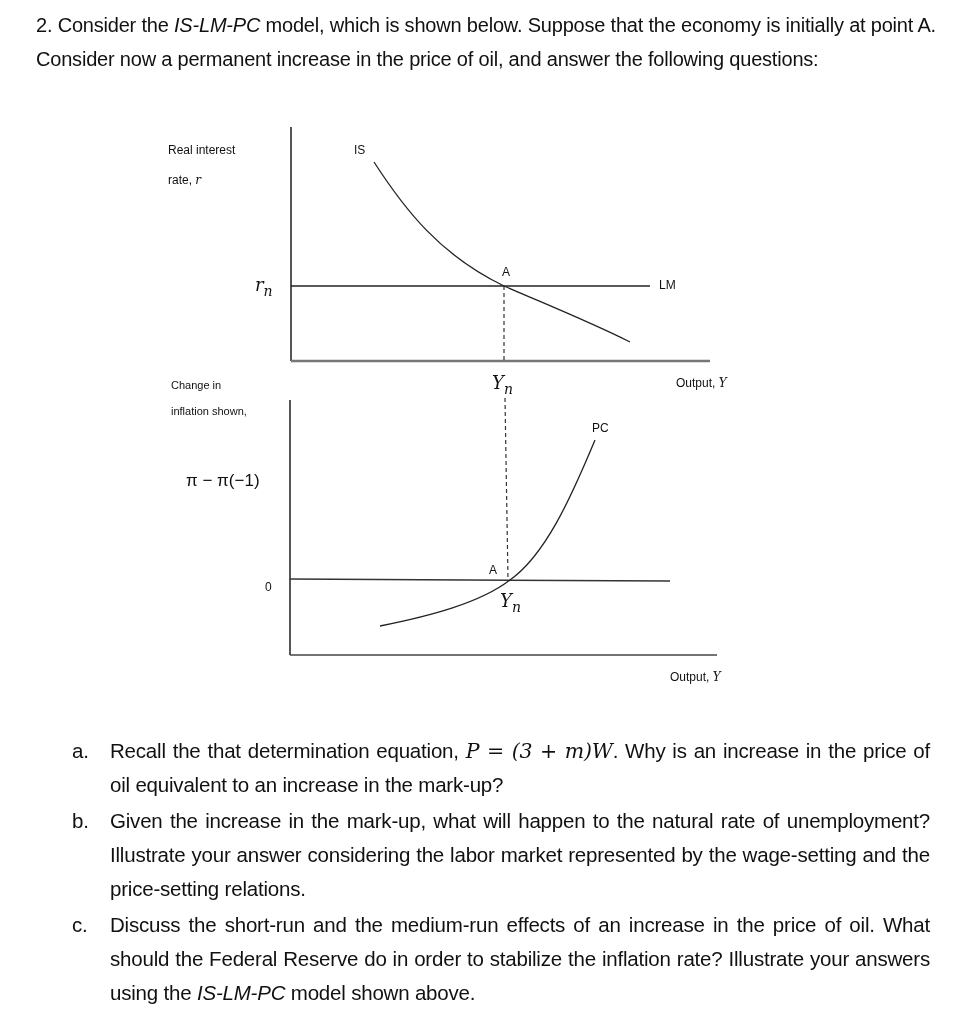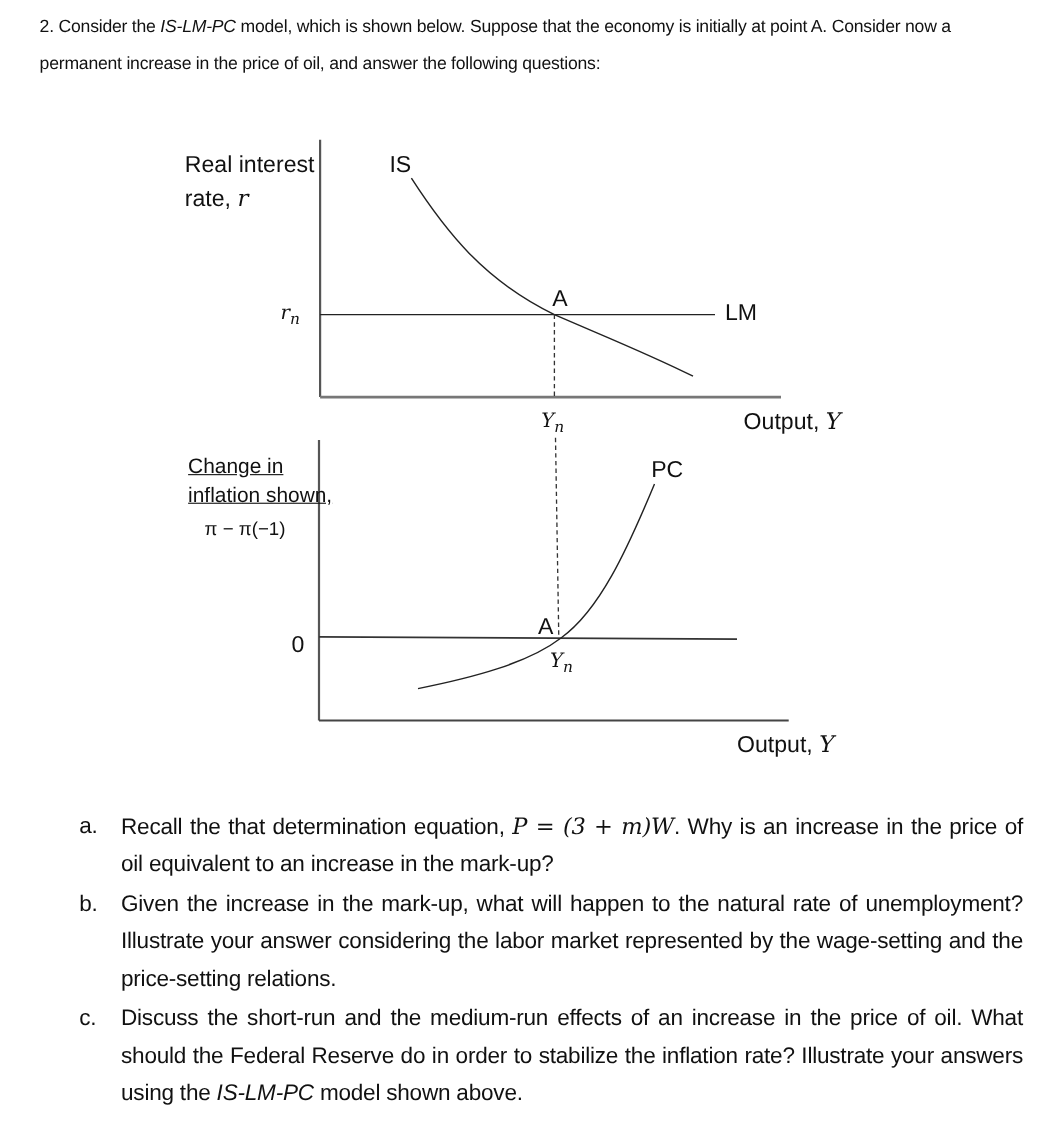--- a/index.html
+++ b/index.html
@@ -2,24 +2,24 @@
 <html><head>
 <meta charset="utf-8">
 <style>
   html, body { margin: 0; padding: 0; background: #ffffff; }
   body {
     width: 963px; height: 1024px; position: relative; overflow: hidden;
     font-family: "Liberation Sans", "DejaVu Sans", sans-serif; color: #111;
   }
   .intro {
     position: absolute; left: 36px; top: 8px; width: 900px;
-    font-size: 16px; line-height: 34px; letter-spacing: -0.2px;
+    font-size: 20px; line-height: 34px; letter-spacing: -0.2px;
   }
   .intro i { font-style: italic; }
-  .lbl { position: absolute; font-size: 21px; line-height: 26px; white-space: nowrap; }
+  .lbl { position: absolute; font-size: 12px; line-height: 26px; white-space: nowrap; }
   .math { font-family: "DejaVu Serif", "Liberation Serif", serif; font-style: italic; }
   .mathup { font-family: Liberation Sans, sans-serif; }
   svg.chart { position: absolute; left: 0; top: 0; }
   .questions {
     position: absolute; left: 72px; top: 734px; width: 858px;
     font-size: 20.5px; line-height: 34px; letter-spacing: -0.2px;
     list-style: none; margin: 0; padding: 0;
   }
   .questions li { position: relative; padding-left: 38px; text-align: justify; margin-bottom: 2px; }
   .questions .marker { position: absolute; left: 0; top: 0; }
@@ -59,21 +59,21 @@
   <div>Real interest</div>
   <div style="margin-top:4px;"><span>rate,</span> <span class="math">r</span></div>
 </div>
 <div class="lbl math" style="left:255px; top:272px; font-size:18px;"><span>r</span><sub style="font-size:14px;">n</sub></div>
 <div class="lbl" style="left:354px; top:137px;">IS</div>
 <div class="lbl" style="left:659px; top:272px;text-align:center;">LM</div>
 <div class="lbl" style="left:502px; top:259px;">A</div>
 <div class="lbl math" style="left:492px; top:370px; font-size:18px;"><span>Y</span><sub style="font-size:14px;">n</sub></div>
 <div class="lbl" style="left:676px; top:370px;"><span>Output,</span> <span class="math">Y</span></div>
 
-<div class="lbl" style="left:171px; top:412px; font-size:19px;text-decoration:underline;">
+<div class="lbl" style="left:171px; top:372px; font-size:11px;">
   <div>Change in</div>
   <div>inflation shown,</div>
 </div>
 <div class="lbl mathup" style="left:186px; top:468px; font-size:17px;">π − π(−1)</div>
 <div class="lbl" style="left:265px; top:574px;">0</div>
 <div class="lbl" style="left:592px; top:415px;">PC</div>
 <div class="lbl" style="left:489px; top:557px;">A</div>
 <div class="lbl math" style="left:500px; top:588px; font-size:18px;"><span>Y</span><sub style="font-size:14px;">n</sub></div>
 <div class="lbl" style="left:670px; top:664px;"><span>Output,</span> <span class="math">Y</span></div>
 

